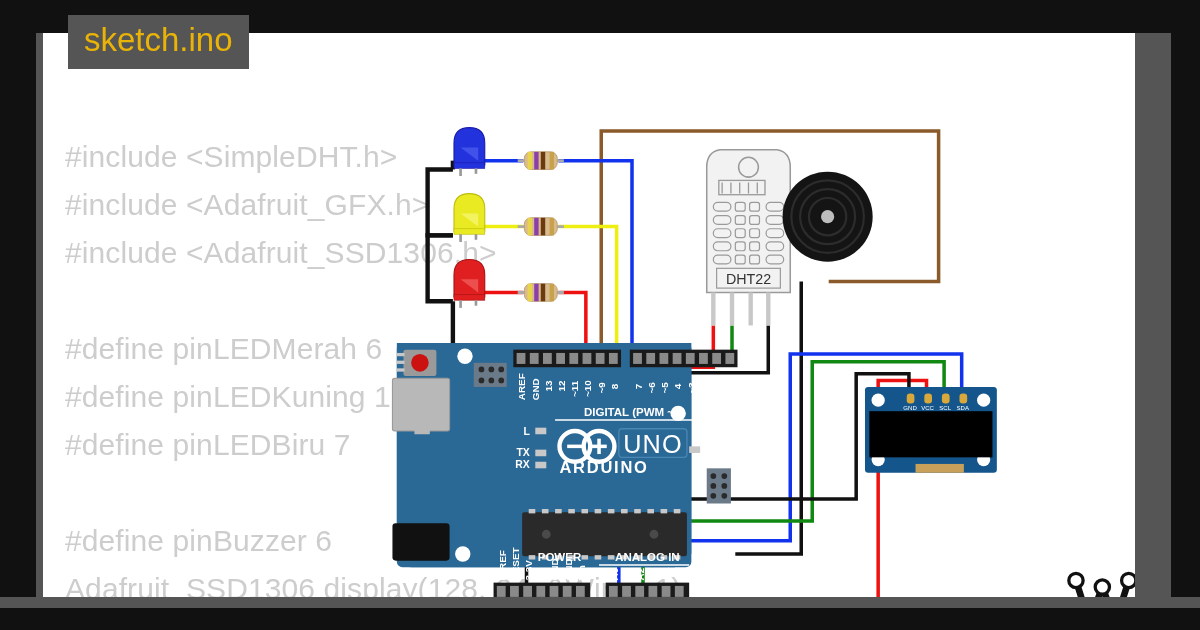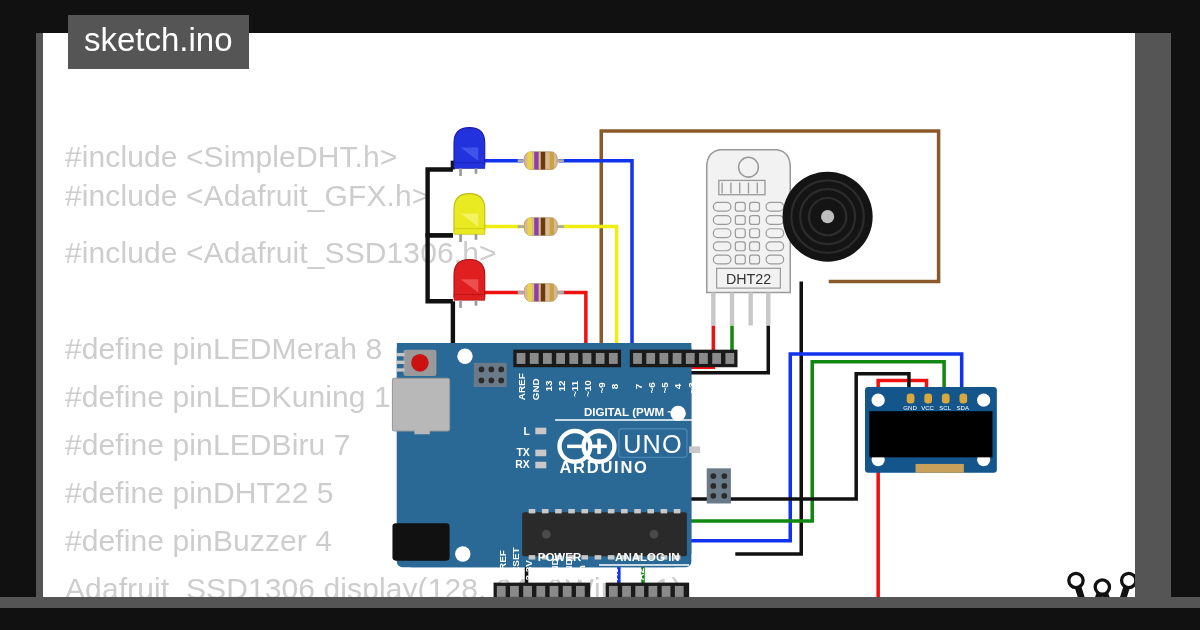--- a/index.html
+++ b/index.html
@@ -36,47 +36,46 @@
     font-family:"Liberation Sans", sans-serif;
     font-size:30px;
     color:#cdcdcd;
     white-space:pre;
     letter-spacing:0.1px;
   }
   
   #tab{
     position:absolute;left:68px;top:15px;
     background:#555555;
-    color:#ffffff;
+    color:#eab308;
     font-size:33px;
     padding:6px 16px 10px 16px;
     font-family:"Liberation Sans", sans-serif;
     z-index:60;
   }
   
   #diagram{position:absolute;left:0;top:0;width:1200px;height:630px;}
 </style>
 </head>
 <body>
 
 <div id="frame">
 
   <div id="grayborder"></div>
 
   <div id="canvas">
 
     <div id="code">
       <div class="codeline" style="top:107px">#include &lt;SimpleDHT.h&gt;</div>
-      <div class="codeline" style="top:146px">#include &lt;Adafruit_GFX.h&gt;</div>
+      <div class="codeline" style="top:155px">#include &lt;Adafruit_GFX.h&gt;</div>
       <div class="codeline" style="top:203px">#include &lt;Adafruit_SSD1306.h&gt;</div>
-      <div class="codeline" style="top:299px">#define pinLEDMerah 8</div>
+      <div class="codeline" style="top:299px">#define pinLEDMerah 6</div>
       <div class="codeline" style="top:347px">#define pinLEDKuning 1</div>
       <div class="codeline" style="top:395px">#define pinLEDBiru 7</div>
-      <div class="codeline" style="top:443px">#define pinDHT22 5</div>
-      <div class="codeline" style="top:491px">#define pinBuzzer 4</div>
+      <div class="codeline" style="top:491px">#define pinBuzzer 6</div>
       <div class="codeline" style="top:539px">Adafruit_SSD1306 display(128, 64, &amp;Wire, -1);</div>
     </div>
 
     <svg id="diagram" viewBox="0 0 1092 565" width="1092" height="565">
 
       <g fill="none" stroke-linecap="butt" stroke-width="3.2">
 
         <path stroke="#8a5a2b" d="M 715,222 L 815,222 L 815,85 L 508,85 L 508,330"></path>
 
         <path stroke="#1133ee" d="M 469,112 L 536,112 L 536,278"></path>

